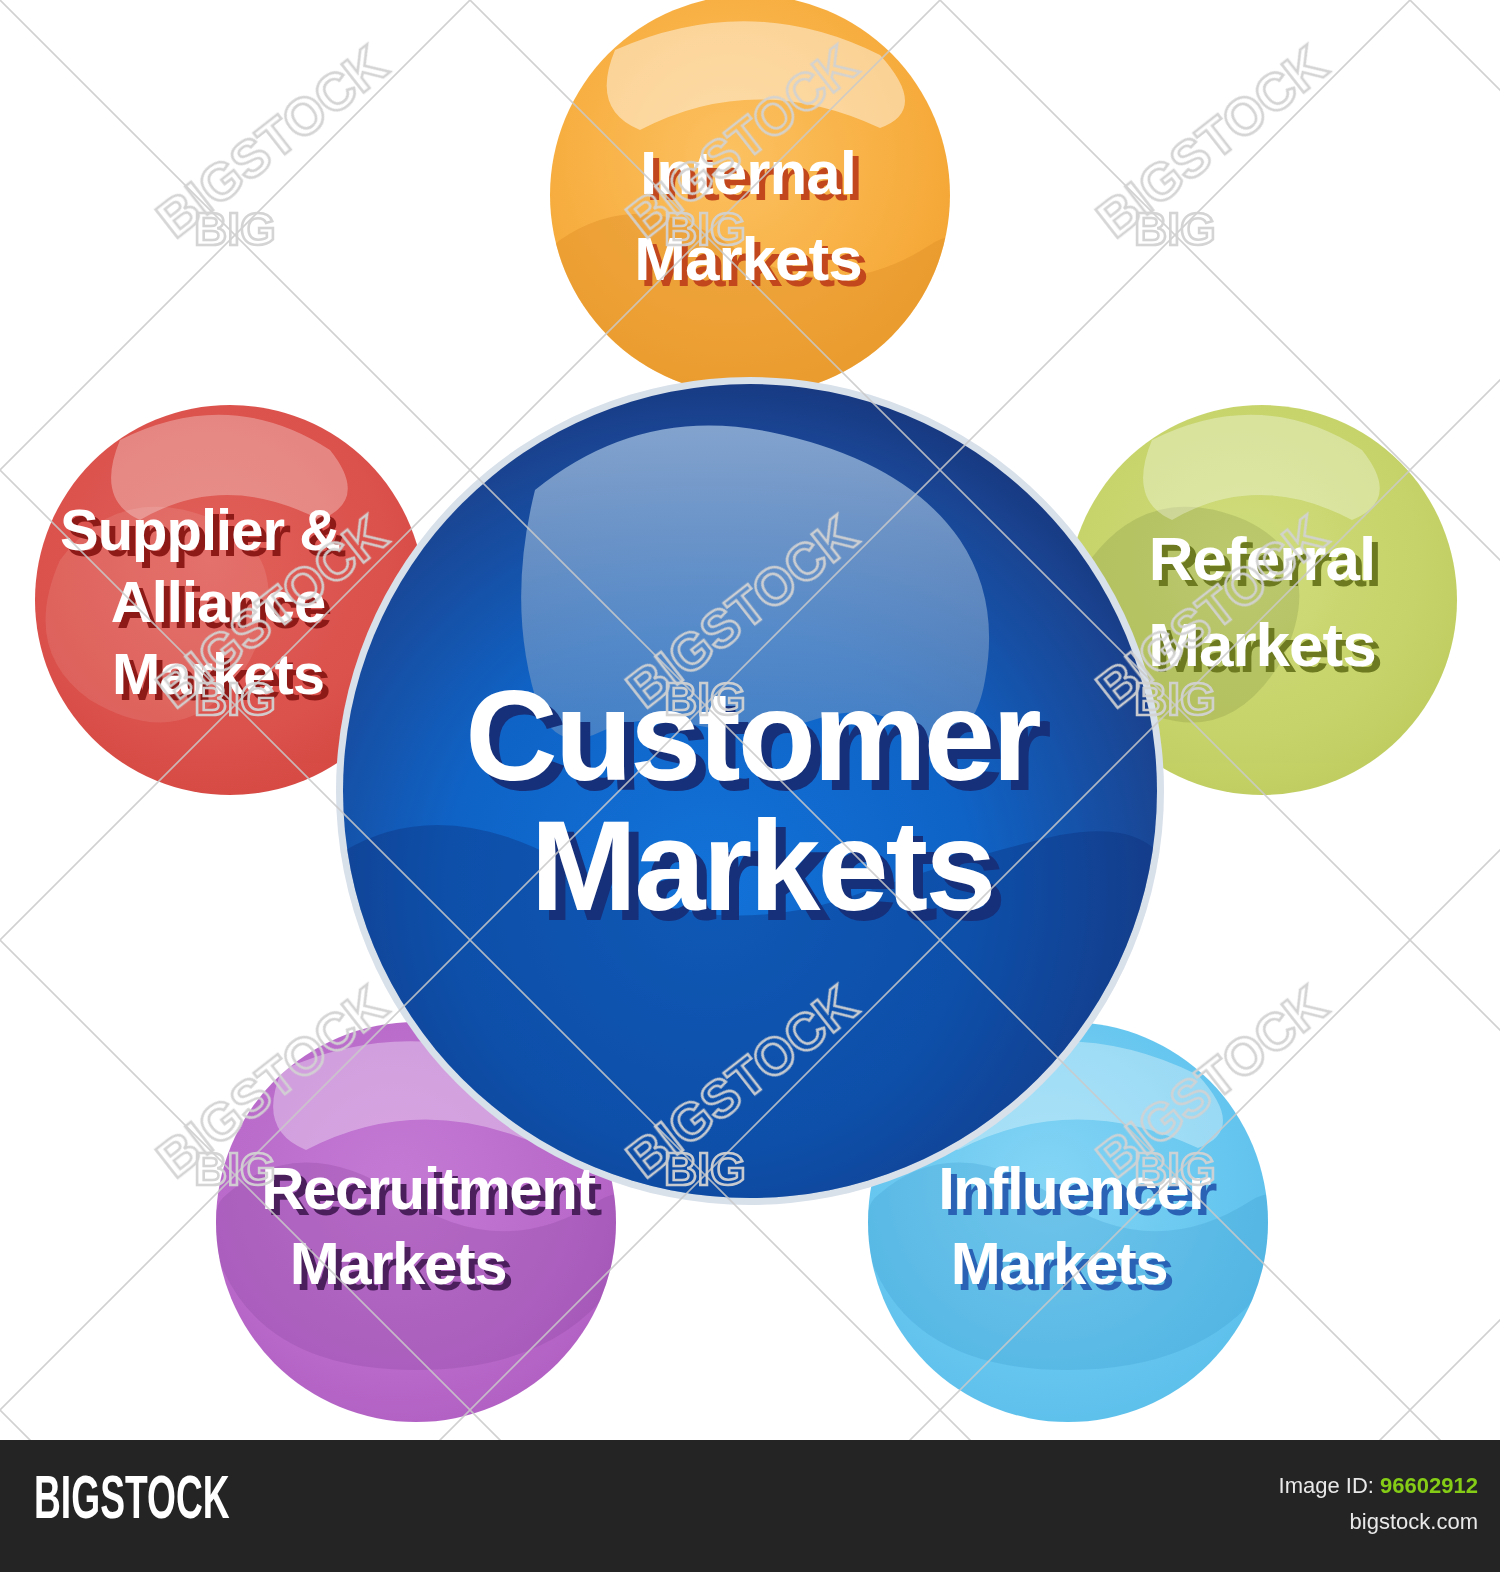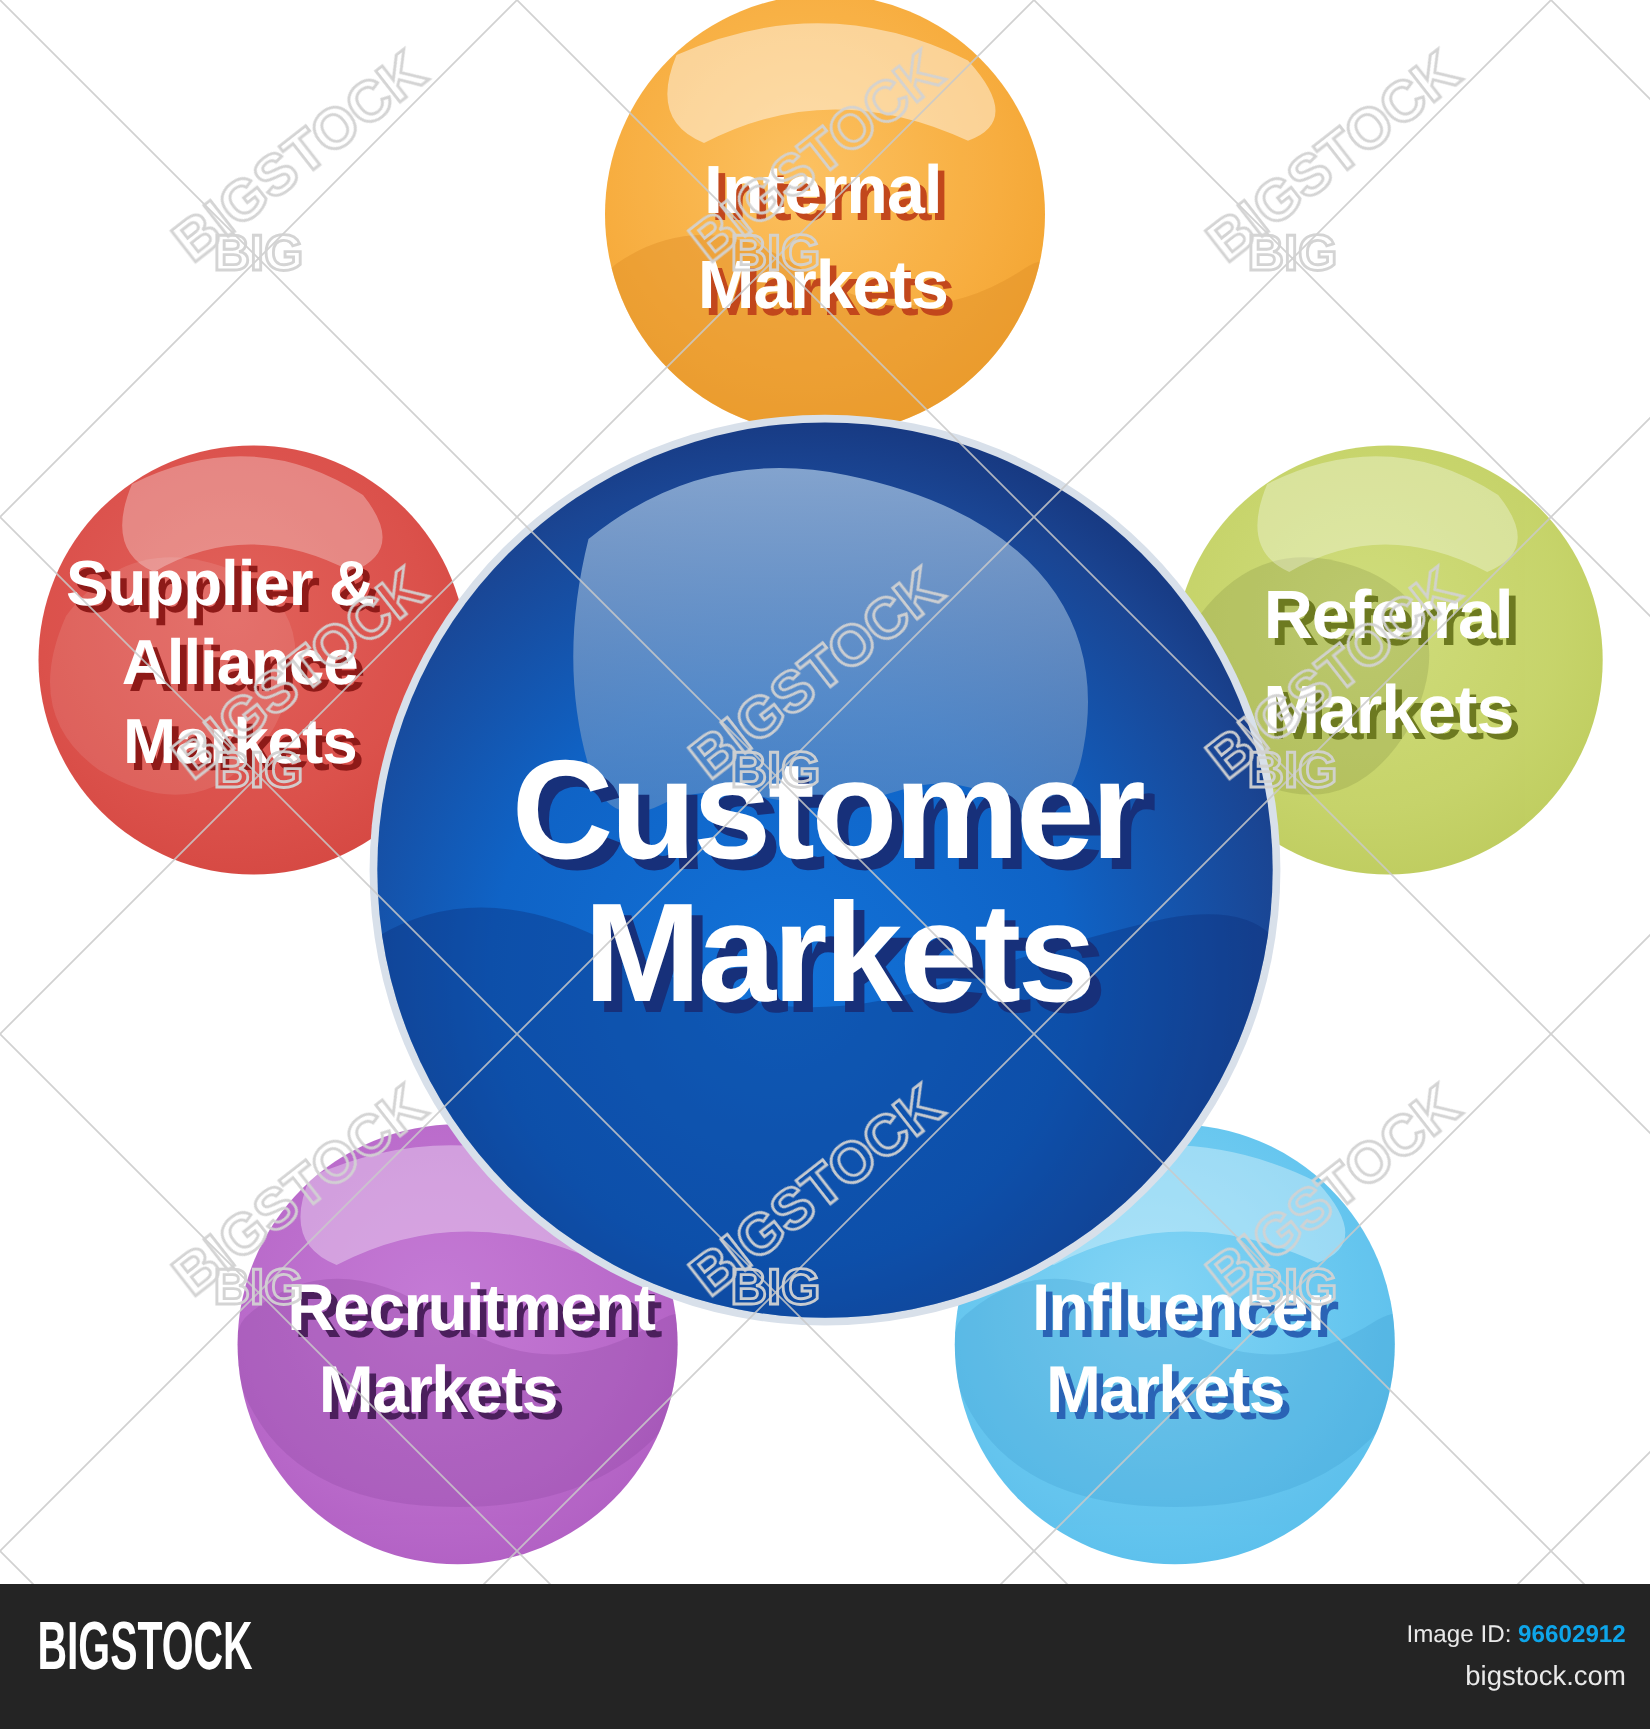--- a/index.html
+++ b/index.html
@@ -66,23 +66,23 @@
     right: 22px;
     top: 30px;
     text-align: right;
     color: #e9e9e9;
     line-height: 1.45;
   }
   .footer-id {
     font-size: 22px;
     white-space: nowrap;
   }
-  .footer-id b { color: #0ea5e9; font-weight: bold; }
+  .footer-id b { color: #84cc16; font-weight: bold; }
   .footer-site {
-    font-size: 25px;
+    font-size: 22px;
     white-space: nowrap;
     margin-top: 4px;
   }
 </style>
 </head>
 <body>
 
 <div id="page">
 
   <div id="diagram">

